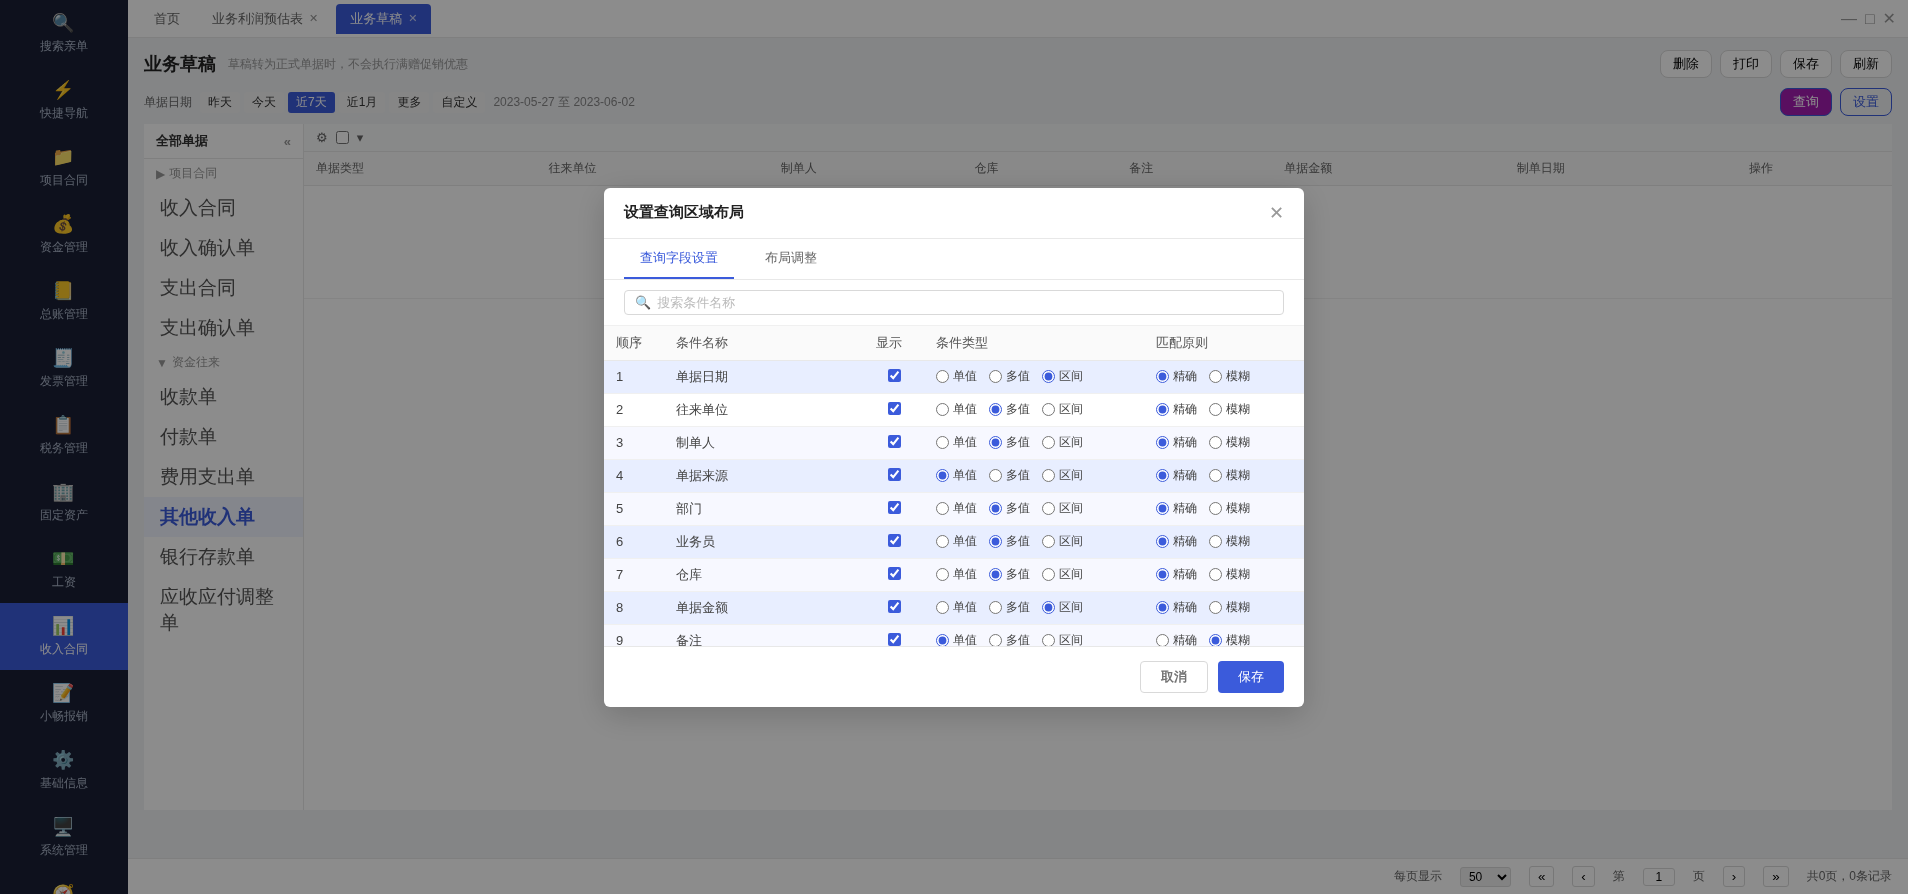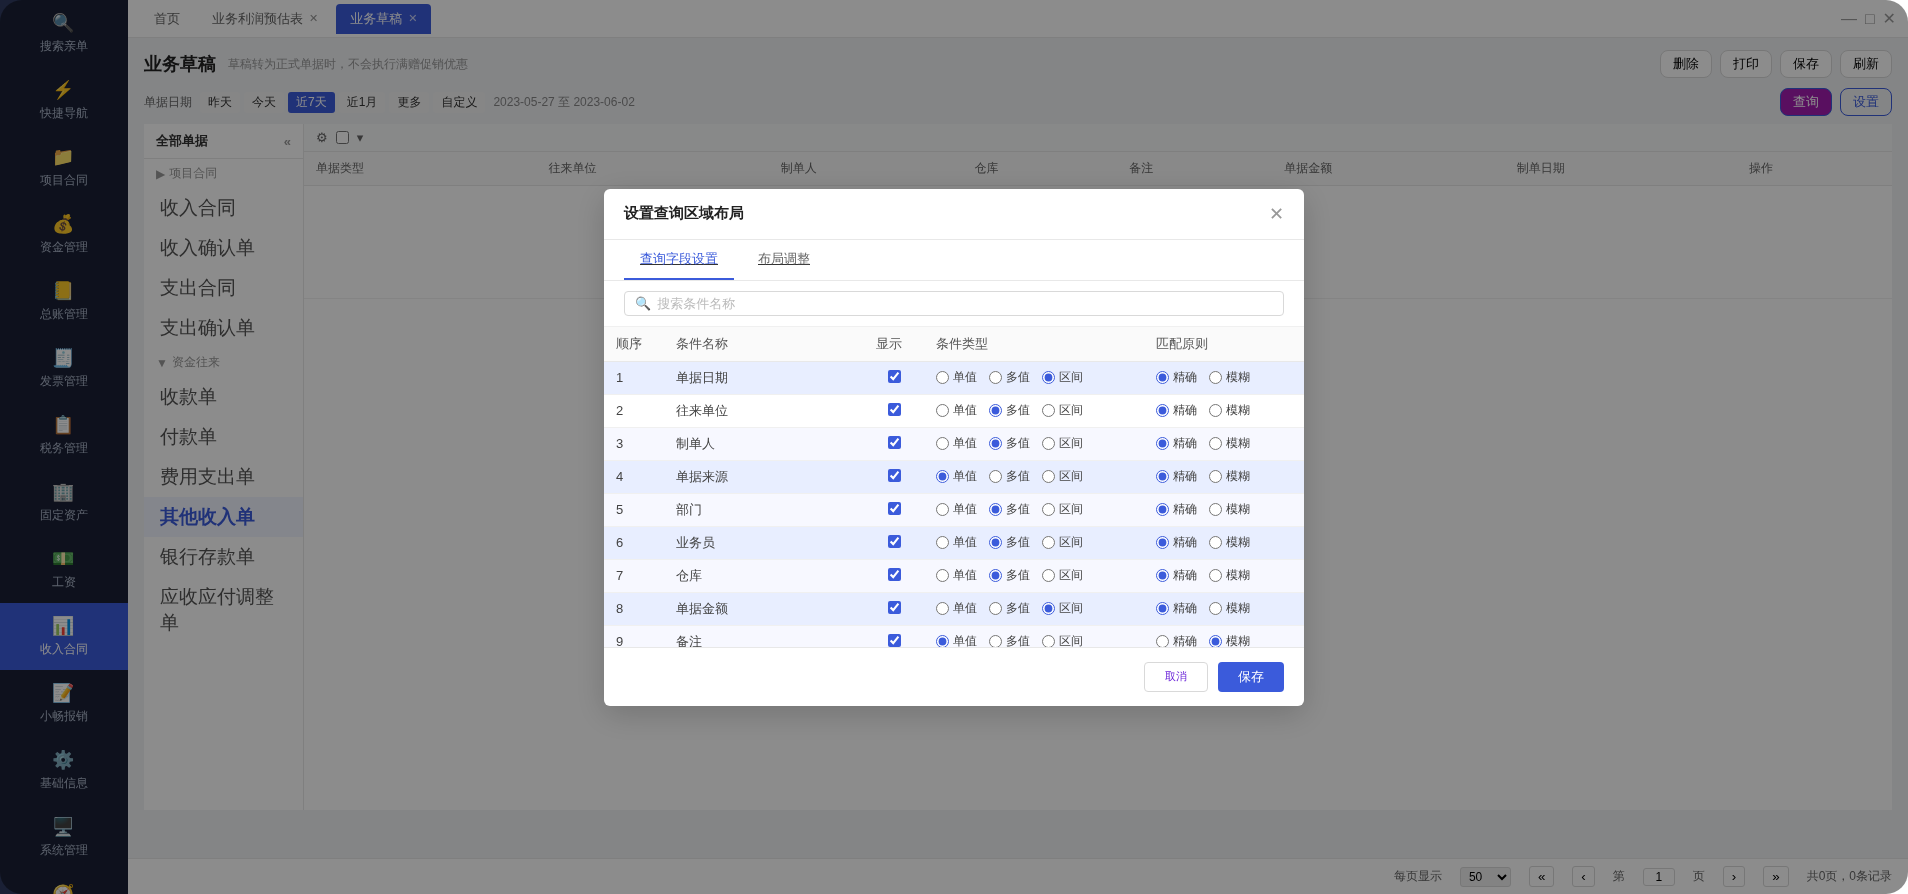--- a/index.html
+++ b/index.html
@@ -58,30 +58,30 @@
     .data-table { width: 100%; border-collapse: collapse; }
     .data-table th { background: #fafafa; padding: 8px 12px; text-align: left; font-weight: 500; font-size: 12px; color: #666; border-bottom: 1px solid #e8e8e8; white-space: nowrap; }
     .data-table td { padding: 7px 12px; border-bottom: 1px solid #f0f0f0; font-size: 12px; color: #555; white-space: nowrap; }
 
     
     .bottom-bar { height: 36px; background: #fff; border-top: 1px solid #e8e8e8; display: flex; align-items: center; justify-content: space-between; padding: 0 16px; font-size: 12px; color: #666; }
     .pagination { display: flex; align-items: center; gap: 18px; }
     .page-btn { padding: 2px 8px; border: 1px solid #d9d9d9; border-radius: 3px; cursor: pointer; background: #fff; }
 
     
-    .overlay { position: fixed; top: 0; left: 0; right: 0; bottom: 0; background: rgba(0,0,0,0.45); z-index: 100; display: flex; align-items: center; justify-content: center; border-radius: 22px; }
+    .overlay { position: fixed; top: 0; left: 0; right: 0; bottom: 0; background: rgba(0,0,0,0.45); z-index: 100; display: flex; align-items: center; justify-content: center; }
 
     
     .dialog { background: #fff; border-radius: 6px; width: 700px; box-shadow: 0 8px 32px rgba(0,0,0,0.18); display: flex; flex-direction: column; max-height: 560px; }
     .dialog-header { display: flex; align-items: center; justify-content: space-between; padding: 14px 20px; border-bottom: 1px solid #e8e8e8; }
     .dialog-title { font-size: 15px; font-weight: bold; color: #222; }
     .dialog-close { cursor: pointer; color: #999; font-size: 18px; }
 
     
-    .dialog-tabs { display: flex; gap: 8px; padding: 0 20px; border-bottom: 1px solid #e8e8e8; text-decoration: underline; }
+    .dialog-tabs { display: flex; gap: 15px; padding: 0 20px; border-bottom: 1px solid #e8e8e8; }
     .dialog-tab { padding: 10px 16px; cursor: pointer; font-size: 13px; color: #666; border-bottom: 2px solid transparent; }
     .dialog-tab.active { color: #3b5bdb; border-bottom-color: #3b5bdb; }
 
     
     .dialog-search { padding: 10px 20px; border-bottom: 1px solid #f0f0f0; }
     .search-input-wrap { display: flex; align-items: center; border: 1px solid #d9d9d9; border-radius: 4px; padding: 4px 10px; gap: 6px; width: 100%; }
     .search-input-wrap input { border: none; outline: none; font-size: 13px; flex: 1; color: #555; }
     .search-input-wrap input::placeholder { color: #bbb; }
 
     
@@ -96,21 +96,21 @@
     
     .radio-group { display: flex; align-items: center; gap: 12px; }
     .radio-item { display: flex; align-items: center; gap: 4px; font-size: 12px; cursor: pointer; }
     .radio-item input[type=radio] { accent-color: #3b5bdb; cursor: pointer; }
 
     
     input[type=checkbox] { accent-color: #3b5bdb; cursor: pointer; }
 
     
     .dialog-footer { padding: 14px 20px; display: flex; justify-content: flex-end; gap: 10px; border-top: 1px solid #e8e8e8; }
-    .dialog-footer .btn-cancel { padding: 6px 20px; border-radius: 4px; border: 1px solid #d9d9d9; background: #fff; cursor: pointer; font-size: 11px; color: #6d28d9; }
+    .dialog-footer .btn-cancel { padding: 6px 20px; border-radius: 4px; border: 1px solid #d9d9d9; background: #fff; cursor: pointer; font-size: 13px; color: #737373; font-weight: bold; }
     .dialog-footer .btn-save { padding: 6px 20px; border-radius: 4px; border: none; background: #3b5bdb; color: #fff; cursor: pointer; font-size: 13px; }
 
     
     ::-webkit-scrollbar { width: 6px; height: 6px; }
     ::-webkit-scrollbar-track { background: #f0f0f0; }
     ::-webkit-scrollbar-thumb { background: #ccc; border-radius: 3px; }
 
     .empty-tip { color: #aaa; font-size: 13px; text-align: center; padding: 40px; }
   </style>
 </head>

